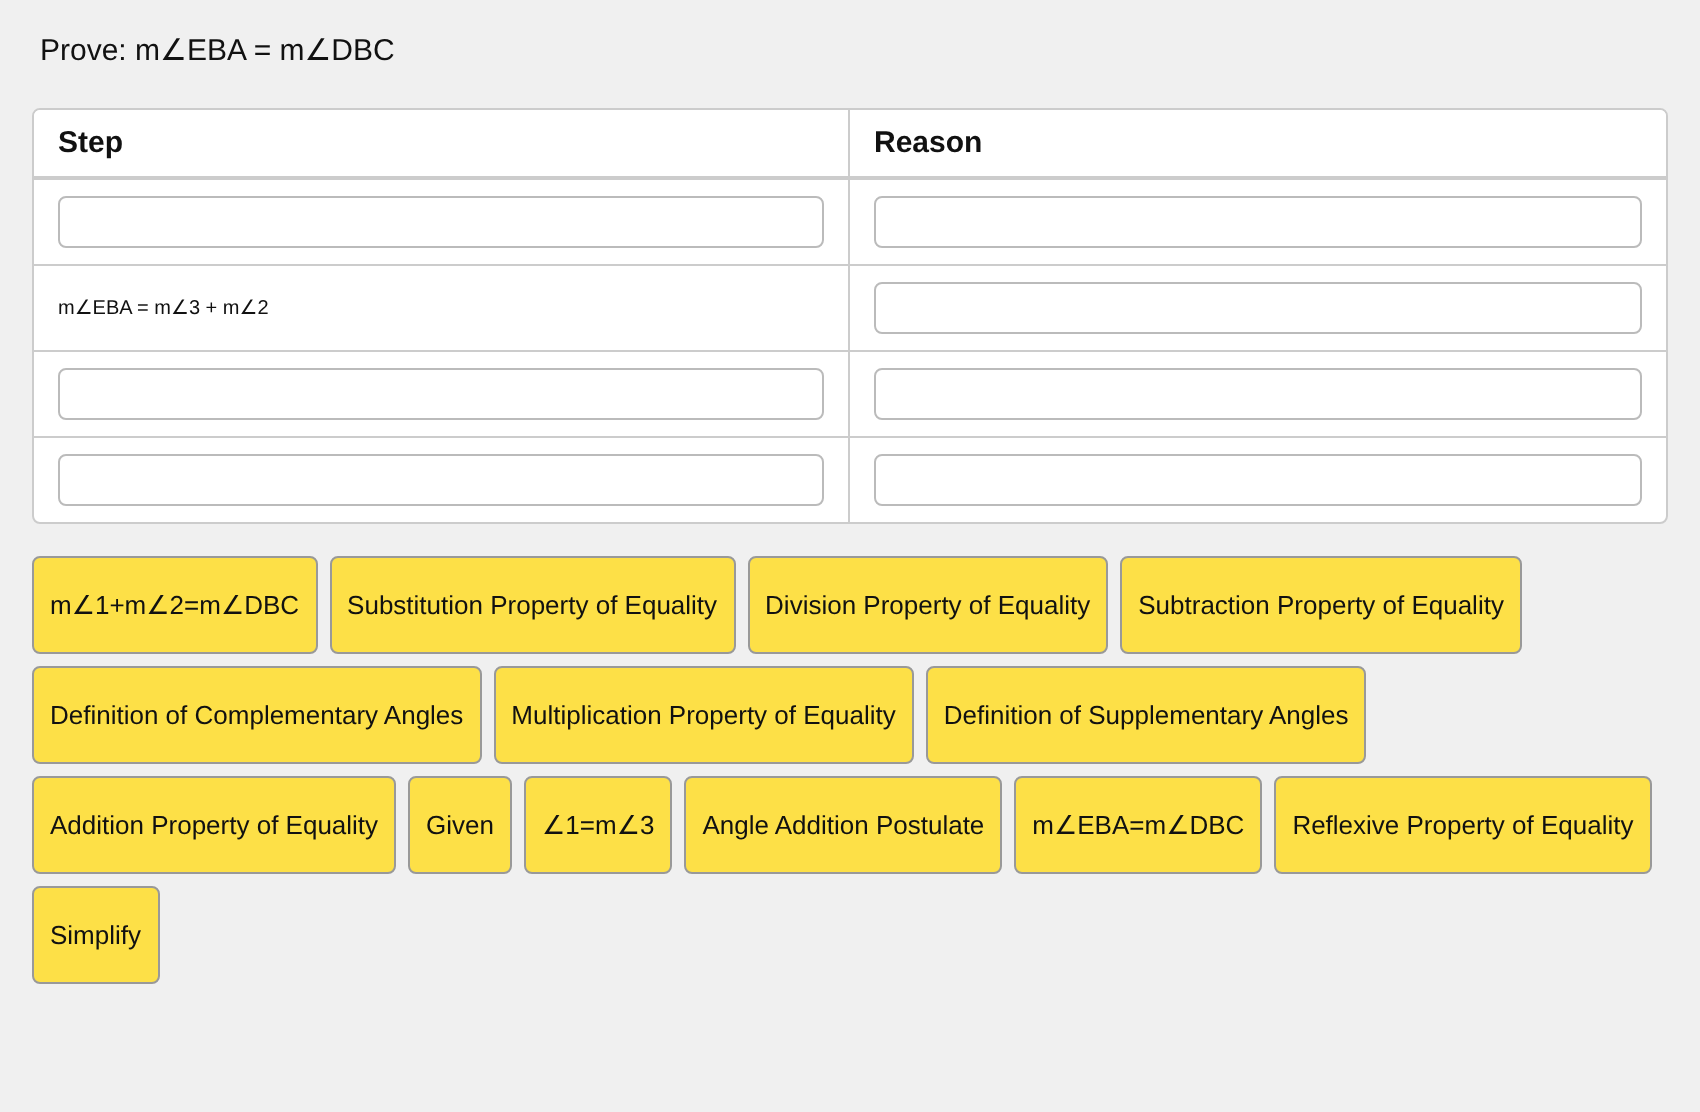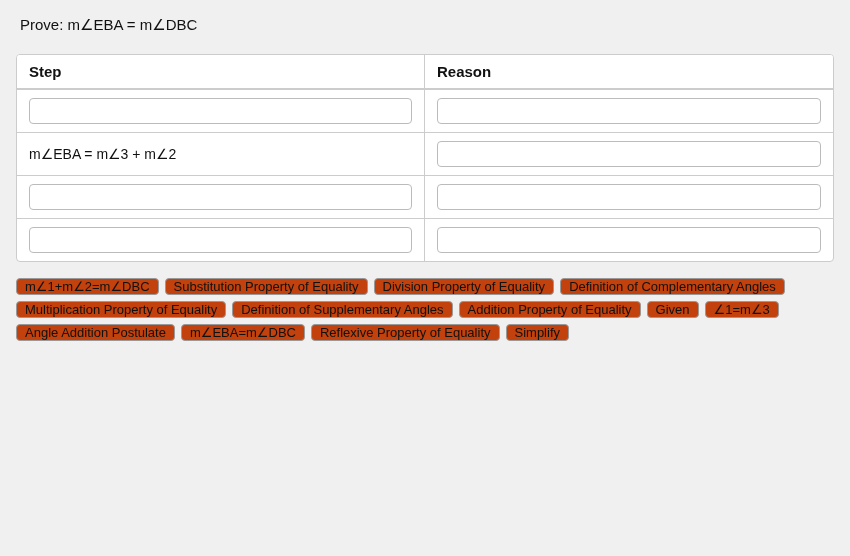--- a/index.html
+++ b/index.html
@@ -58,33 +58,33 @@
       border-radius: 4px;
       width: 100%;
       min-height: 26px;
       background: white;
     }
     .cell-input.highlighted {
       border: 2px solid #7ec8e3;
       background: #eaf7fc;
     }
     .cell-text {
-      font-size: 14px;
+      font-size: 10px;
     }
     .drag-chips {
       margin-top: 4px;
       display: flex;
       flex-wrap: wrap;
       gap: 6px;
     }
     .chip {
-      background: #c2410c;
+      background: #fde047;
       border: 1px solid #999;
       border-radius: 4px;
-      padding: 0 8px;
+      padding: 16px 8px;
       font-size: 13px;
       cursor: grab;
       display: inline-block;
       white-space: nowrap;
     }
     .cursor-icon {
       font-size: 18px;
       color: #555;
       margin-left: 4px;
     }
@@ -141,20 +141,21 @@
     <div class="cell-reason">
       <div class="cell-input"></div>
     </div>
   </div>
 </div>
 
 <div class="drag-chips" id="chips-container">
 <div class="chip">m∠1+m∠2=m∠DBC</div>
     <div class="chip">Substitution Property of Equality</div>
     <div class="chip">Division Property of Equality</div>
+    <div class="chip">Subtraction Property of Equality</div>
     <div class="chip">Definition of Complementary Angles</div>
     <div class="chip">Multiplication Property of Equality</div>
     <div class="chip">Definition of Supplementary Angles</div>
     <div class="chip">Addition Property of Equality</div>
     <div class="chip">Given</div>
     <div class="chip">∠1=m∠3</div>
     <div class="chip">Angle Addition Postulate</div>
     <div class="chip">m∠EBA=m∠DBC</div>
     <div class="chip">Reflexive Property of Equality</div>
     <div class="chip">Simplify</div>

